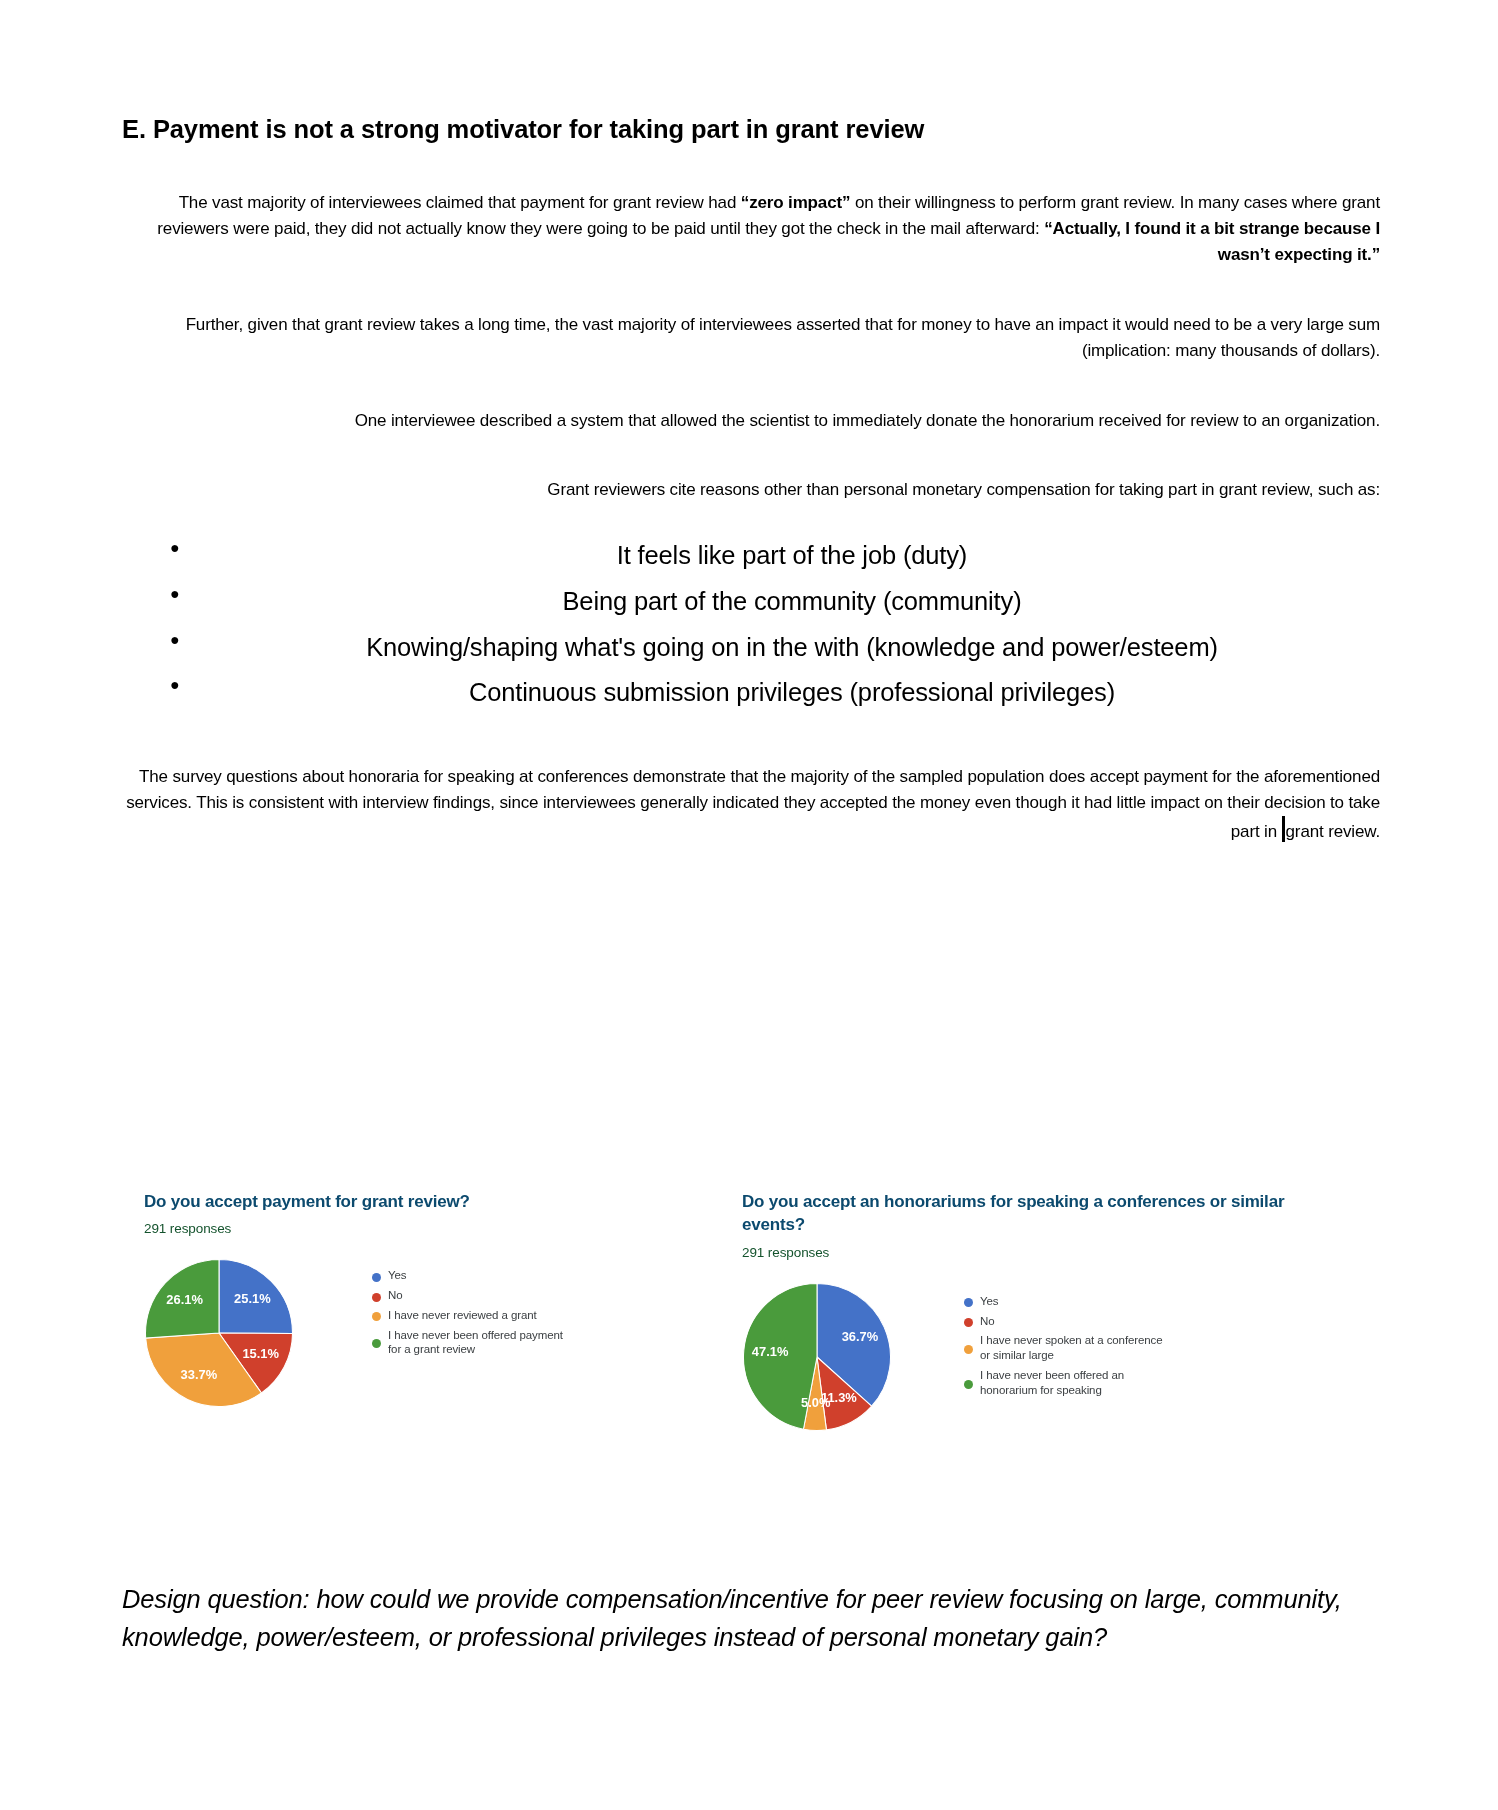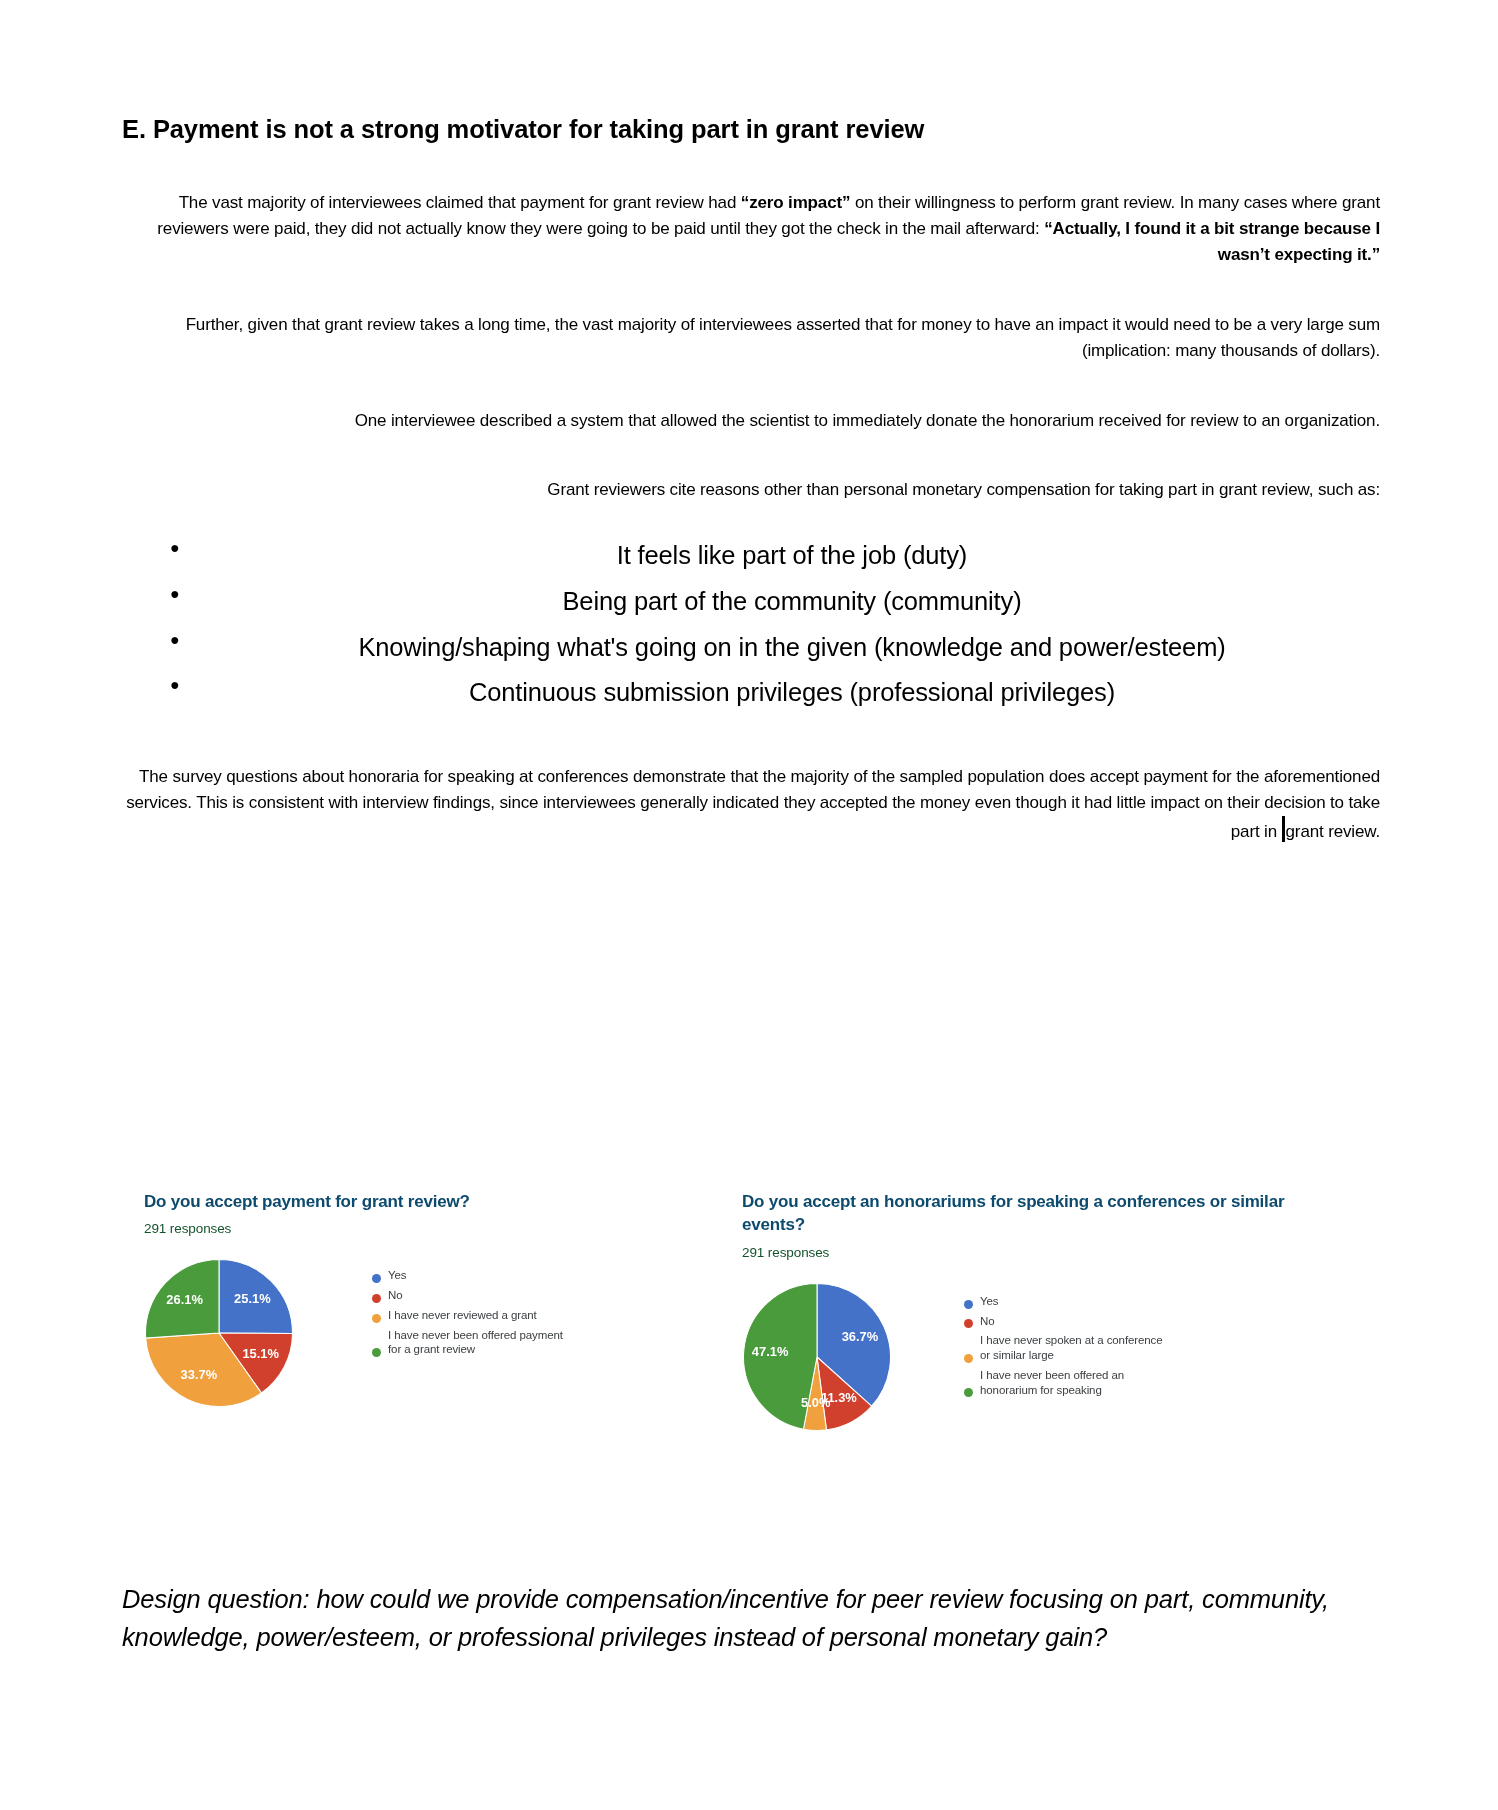--- a/index.html
+++ b/index.html
@@ -126,21 +126,21 @@
     font-weight: bold;
     text-anchor: middle;
     dominant-baseline: middle;
   }
   .legend {
     flex: 1 1 auto;
     padding-top: 4px;
   }
   .legend-item {
     display: flex;
-    align-items: flex-end;
+    align-items: center;
     margin-bottom: 5px;
   }
   .legend-dot {
     flex: 0 0 auto;
     width: 9px;
     height: 9px;
     border-radius: 50%;
     margin: 3px 7px 0 0;
   }
   .legend-text {
@@ -167,21 +167,21 @@
 
     <p class="para">Further, given that grant review takes a long time, the vast majority of interviewees asserted that for money to have an impact it would need to be a very large sum (implication: many thousands of dollars).</p>
 
     <p class="para">One interviewee described a system that allowed the scientist to immediately donate the honorarium received for review to an organization.</p>
 
     <p class="para">Grant reviewers cite reasons other than personal monetary compensation for taking part in grant review, such as:</p>
 
     <ul class="reasons">
       <li>It feels like part of the job (duty)</li>
       <li>Being part of the community (community)</li>
-      <li>Knowing/shaping what's going on in the given (knowledge and power/esteem)</li>
+      <li>Knowing/shaping what's going on in the with (knowledge and power/esteem)</li>
       <li>Continuous submission privileges (professional privileges)</li>
     </ul>
 
     <p class="para"><span>The survey questions about honoraria for speaking at conferences demonstrate that the majority of the sampled population does accept payment for the aforementioned services. This is consistent with interview findings, since interviewees generally indicated they accepted the money even though it had little impact on their decision to take part in </span><span class="caret"></span><span>grant review.</span></p>
 
   </div>
 
   <div class="charts-row">
 
     <div class="chart-block left">
@@ -266,16 +266,16 @@
             <span class="legend-dot" style="background:#4a9b3c"></span>
             <span class="legend-text">I have never been offered an honorarium for speaking</span>
           </div>
         </div>
       </div>
     </div>
 
   </div>
 
   <div style="position:absolute; left:122px; top:1580px; width:1258px;">
-    <p class="italic-close">Design question: how could we provide compensation/incentive for peer review focusing on part, community, knowledge, power/esteem, or professional privileges instead of personal monetary gain?</p>
+    <p class="italic-close">Design question: how could we provide compensation/incentive for peer review focusing on large, community, knowledge, power/esteem, or professional privileges instead of personal monetary gain?</p>
   </div>
 
 </div>
 
 </body></html>

